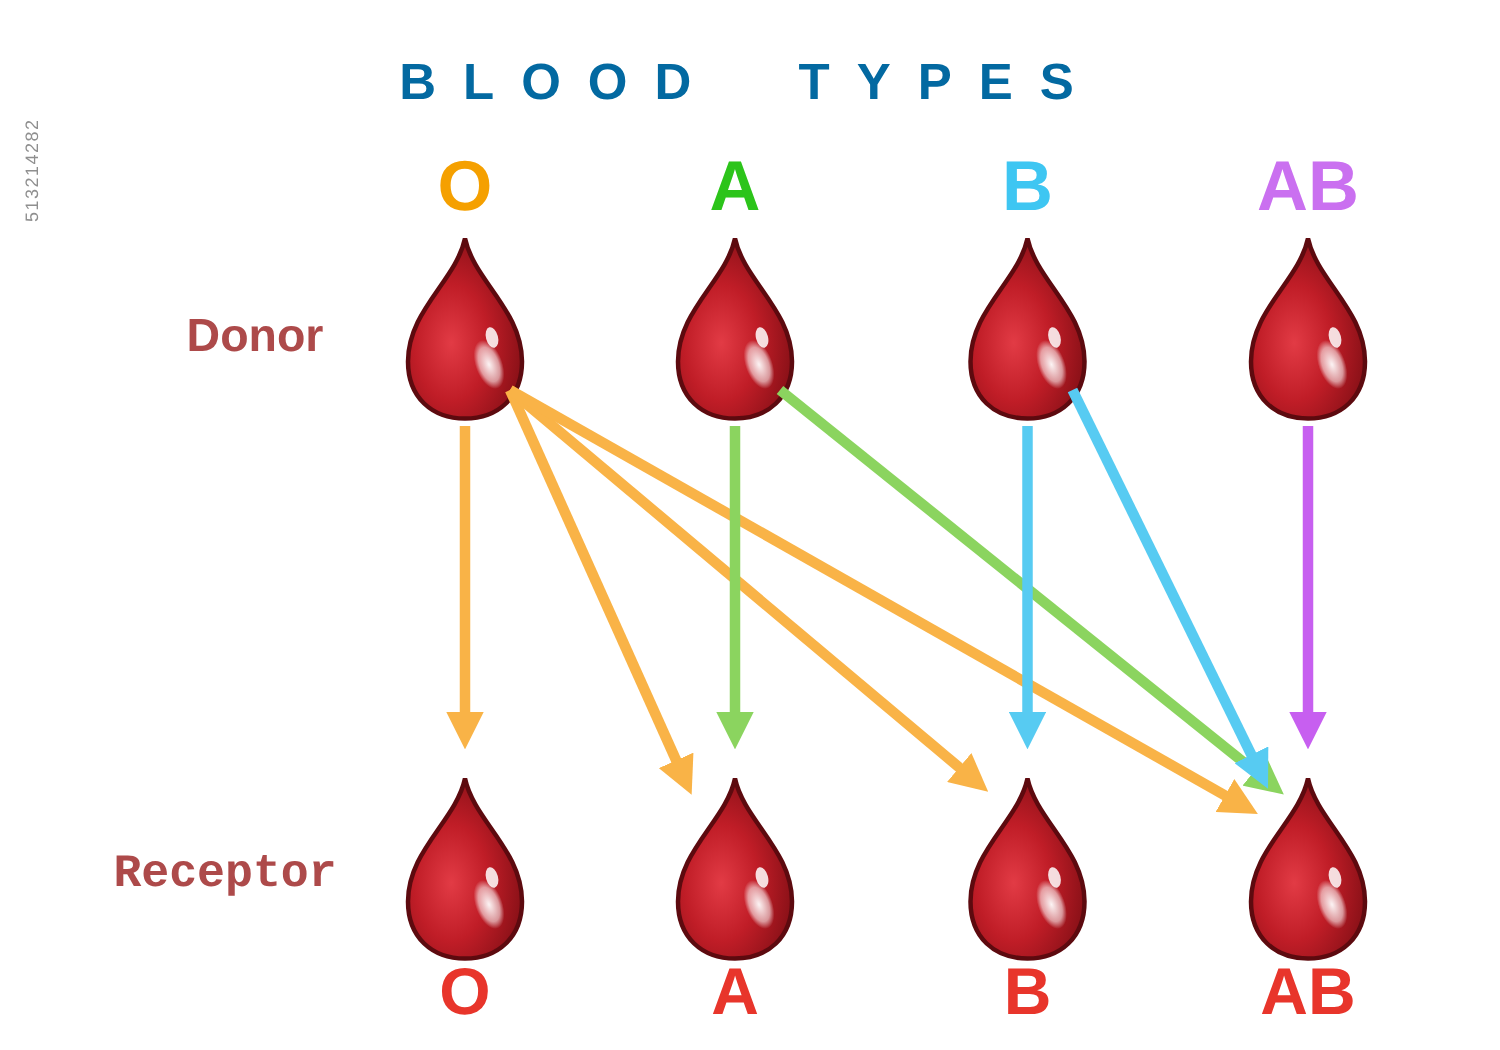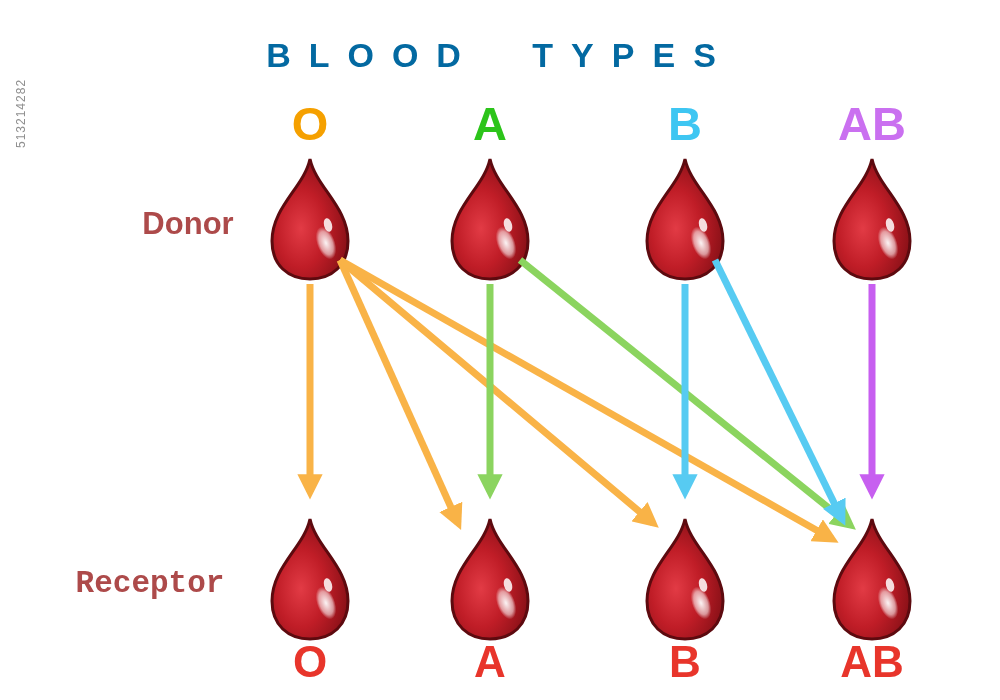--- a/index.html
+++ b/index.html
@@ -28,21 +28,21 @@
   .type-label.top{font-size:47px;}
   .type-label.bottom{font-size:44px;}
   svg{position:absolute;left:0;top:0;}
 </style>
 </head>
 <body>
 
 <div id="stage">
   <div class="watermark">513214282</div>
   <div class="title">BLOOD TYPES</div>
-  <div class="row-label" id="donor-label" style="left: 188px; top: 224px; text-align: center;">Donor</div>
+  <div class="row-label" id="donor-label" style="left: 170px; top: 224px; text-align: center;">Donor</div>
   <div class="row-label" id="receptor-label" style="left: 150px; top: 583px; font-family: Liberation Mono, monospace;">Receptor</div>
   <svg id="diagram-svg" width="1000" height="700" viewBox="0 0 1000 700">
       <defs>
         <radialGradient id="dropGrad" cx="38%" cy="58%" r="72%">
           <stop offset="0%" stop-color="#e23b45"></stop>
           <stop offset="45%" stop-color="#c01d27"></stop>
           <stop offset="100%" stop-color="#7a0d13"></stop>
         </radialGradient>
         <radialGradient id="hlGrad" cx="50%" cy="50%" r="50%">
           <stop offset="0%" stop-color="#ffffff" stop-opacity="0.95"></stop>

